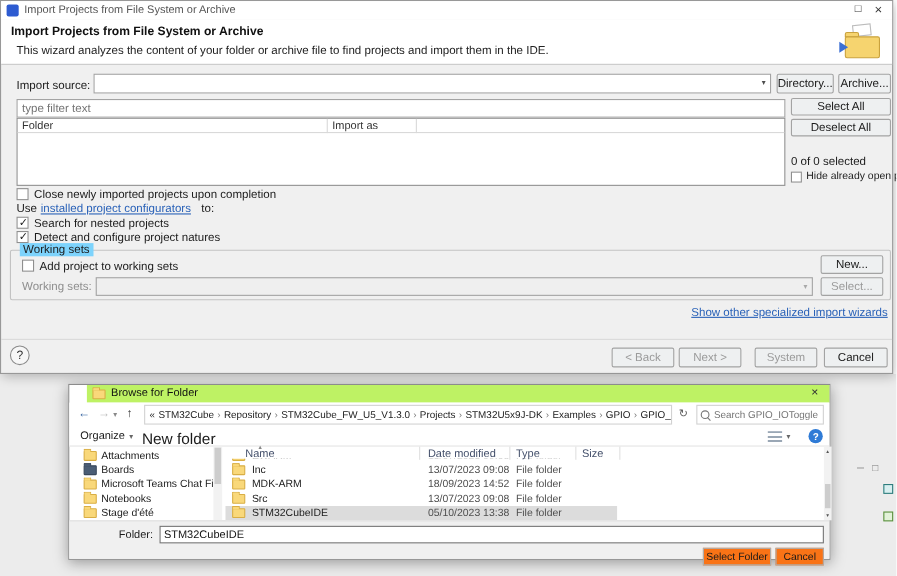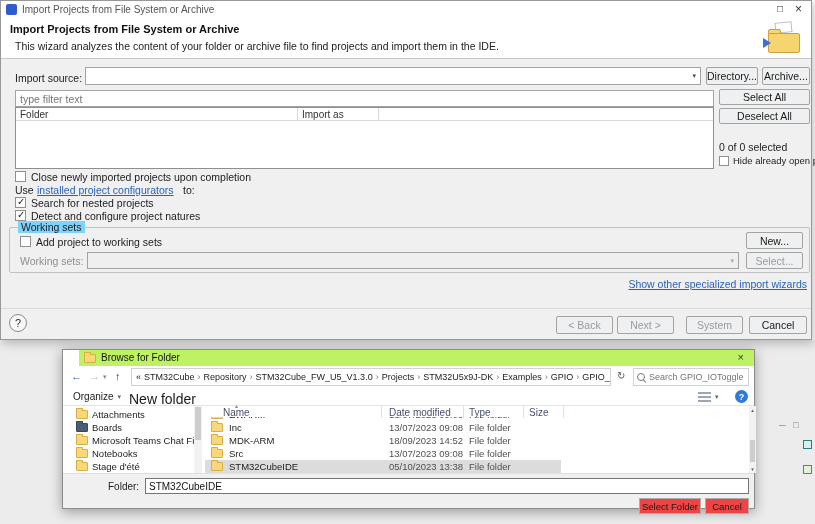--- a/index.html
+++ b/index.html
@@ -2,21 +2,21 @@
 <html><head>
 <meta charset="utf-8">
 <style>
   *{margin:0;padding:0;box-sizing:border-box}
   body{font-family:"Liberation Sans",sans-serif;background:#fff}
   #screen{position:relative;width:815px;height:524px;overflow:hidden;background:#fff}
   .abs{position:absolute}
   .lab{position:absolute;font-size:10.5px;color:#1c1c1c;white-space:nowrap}
   .b{position:absolute;display:flex;align-items:center;justify-content:center;background:#eef0f1;border:1px solid #a3a3a3;font-family:inherit;font-size:10.5px;color:#1a1a1a;border-radius:2px;cursor:pointer;white-space:nowrap}
   .b.dis{color:#9b9b9b}
-  .b.win{background:#ef4444;border-color:#adadad;border-radius:0;font-size:9.5px}
+  .b.win{background:#f97316;border-color:#adadad;border-radius:0;font-size:9.5px}
   .cb{position:absolute;width:11px;height:11px;background:#fff;border:1px solid #8f8f8f}
   .cb .chk{position:absolute;left:1px;top:-2px;font-size:10px;color:#1c1c1c}
   .link{color:#2a62b8;text-decoration:underline;cursor:pointer}
   .combo{position:absolute;background:#fff;border:1px solid #a3a3a3}
   .combo .car{position:absolute;right:4px;top:50%;transform:translateY(-55%);font-size:7px;color:#4d4d4d}
   .combo.dis{background:#efefef}
   .combo.dis .car{color:#a8a8a8}
   input{font-family:inherit;outline:none}
   .ficon{position:absolute;width:12px;height:9px;background:#f9d87a;border:1px solid #d9ae45;border-radius:1px}
   .ficon::before{content:"";position:absolute;left:-1px;top:-3px;width:5px;height:2px;background:#f9d87a;border:1px solid #d9ae45;border-bottom:none;border-radius:1px 1px 0 0}

